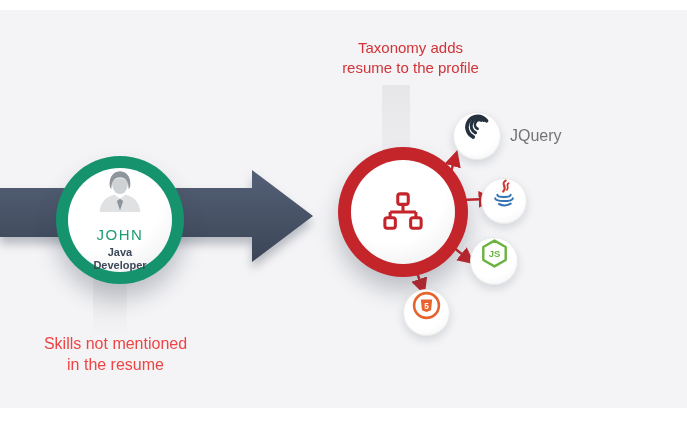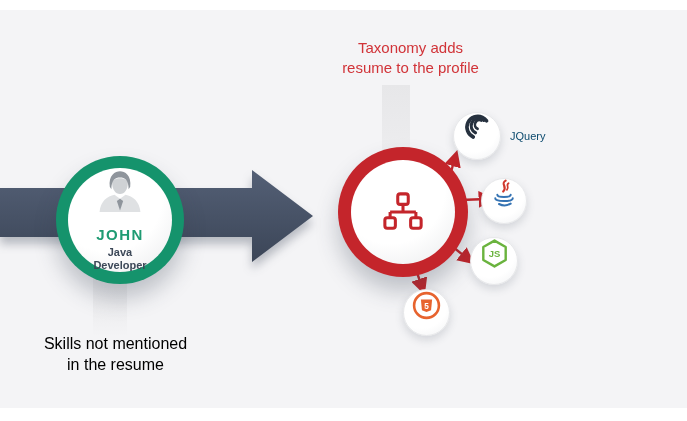--- a/index.html
+++ b/index.html
@@ -35,45 +35,45 @@
   .main-circle .inner{
     position:absolute;border-radius:50%;
     background:radial-gradient(circle at 38% 28%, #ffffff 55%, #e9eaec 100%);
     display:flex;flex-direction:column;align-items:center;justify-content:center;
   }
   .profile-circle{left:56px;top:156px;width:128px;height:128px;background:#15936c;}
   .profile-circle .inner{inset:12px;}
   .taxonomy-circle{left:338px;top:147px;width:130px;height:130px;background:#c4252b;}
   .taxonomy-circle .inner{inset:13px;}
   .profile-name{
-    font-size:15px;font-weight:700;letter-spacing:1.5px;color:#1f9b73;margin-top:14px;text-align:right;
+    font-size:15px;font-weight:400;letter-spacing:1.5px;color:#1f9b73;margin-top:14px;text-align:right;
   }
   .profile-role{
     font-size:11px;line-height:13px;font-weight:600;color:#3c4858;text-align:center;
     width:70px;margin-top:3px;
   }
   .caption{
     position:absolute;text-align:center;z-index:2;
   }
   .caption-left{
-    left:23px;top:333px;width:185px;font-size:16px;line-height:21px;color:#000000;
+    left:23px;top:333px;width:185px;font-size:16px;line-height:21px;color:#ef4444;
   }
   .caption-top{
     left:318px;top:38px;width:185px;font-size:15px;line-height:20px;color:#d13338;font-weight:400;
   }
   .skill{
     position:absolute;display:flex;align-items:center;z-index:4;
   }
   .skill-circle{
     border-radius:50%;background:radial-gradient(circle at 40% 30%,#ffffff 60%,#f0f1f3 100%);
     border:1px solid #e7e8ea;box-shadow:0 4px 9px rgba(60,70,90,0.18);
     display:flex;align-items:flex-start;justify-content:center;flex:0 0 auto;
   }
   .skill-label{
-    margin-left:9px;font-size:11px;color:#0c4a6e;white-space:nowrap;
+    margin-left:9px;font-size:16px;color:#737373;white-space:nowrap;
   }
   .sk-jquery{left:453px;top:112px;}  .sk-jquery .skill-circle{width:46px;height:46px;}
   .sk-java{left:481px;top:178px;}    .sk-java .skill-circle{width:44px;height:44px;}
   .sk-js{left:470px;top:237px;}      .sk-js .skill-circle{width:46px;height:46px;}
   .sk-html{left:403px;top:289px;}    .sk-html .skill-circle{width:45px;height:45px;}
 </style>
 </head>
 <body>
 
 <div class="canvas">

